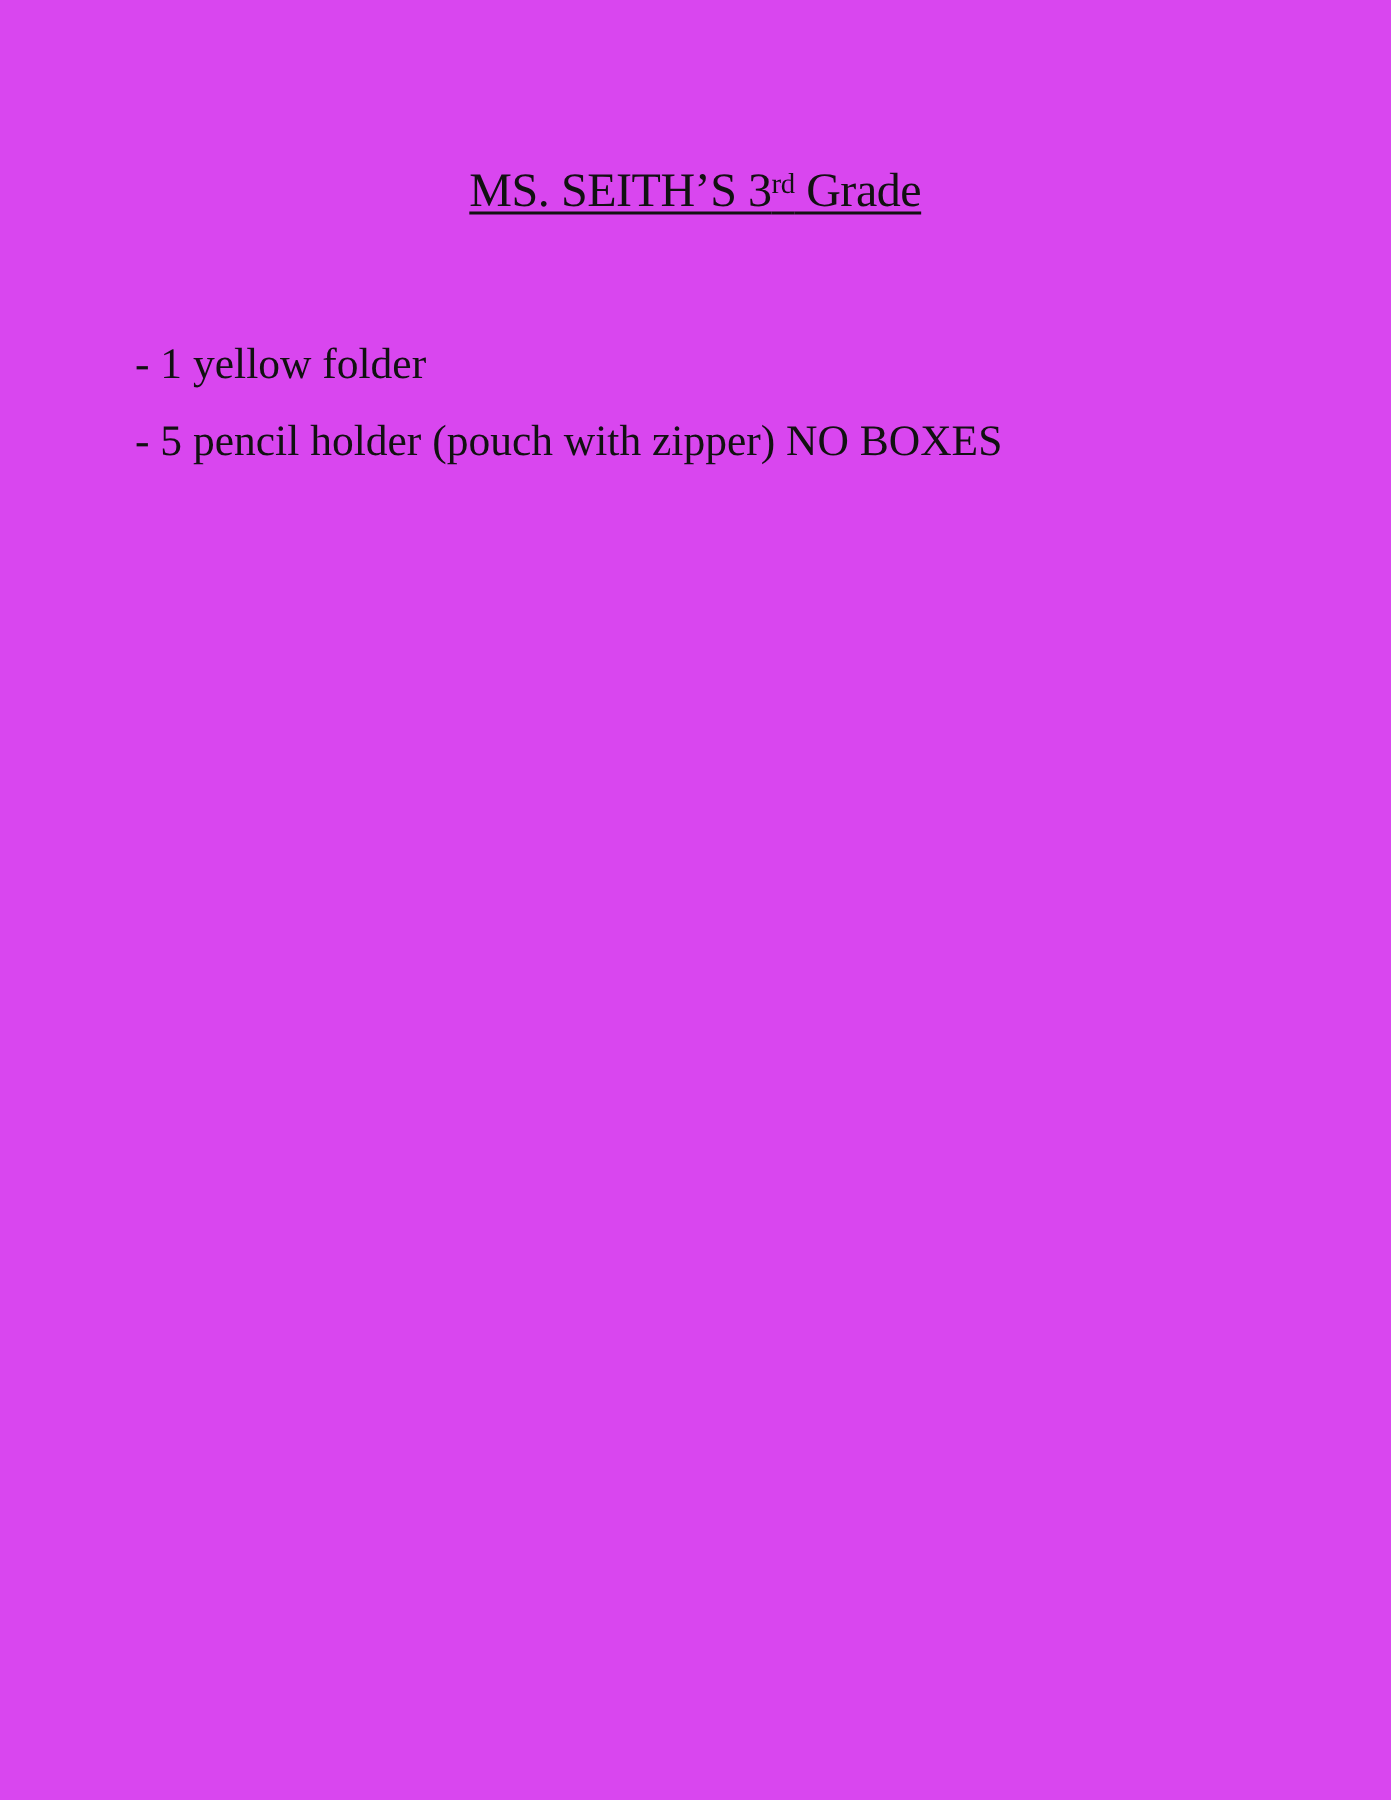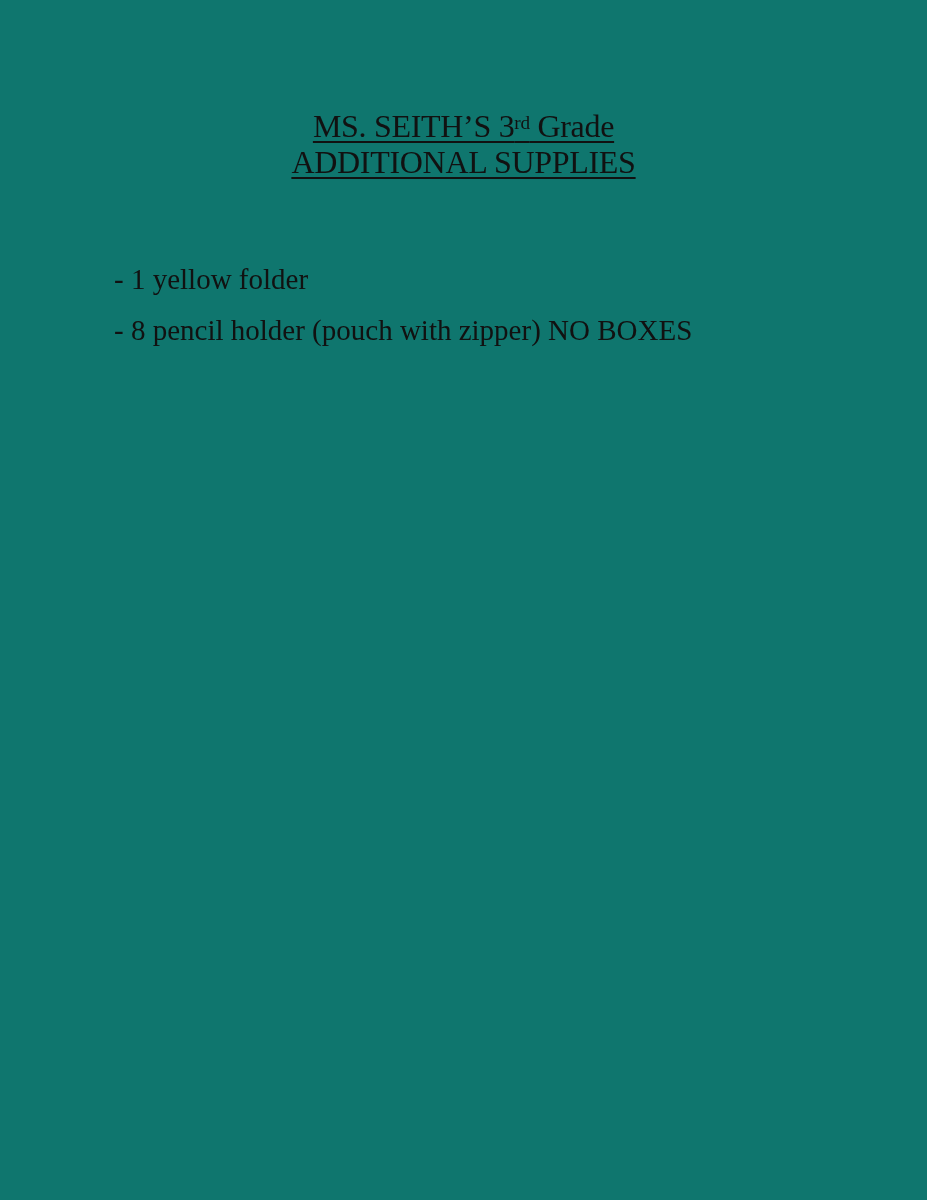--- a/index.html
+++ b/index.html
@@ -4,21 +4,21 @@
 <style>
   html, body {
     margin: 0;
     padding: 0;
     background: #ffffff;
   }
   .page {
     position: relative;
     width: 927px;
     height: 1200px;
-    background: #0f766e;
+    background: #d946ef;
     color: #111111;
     font-family: "Liberation Serif", serif;
     overflow: hidden;
     box-sizing: border-box;
   }
   .title-block {
     padding-top: 108px;
     text-align: center;
     font-size: 32px;
     line-height: 36px;
@@ -33,36 +33,35 @@
     text-underline-offset: 4px;
     white-space: pre;
   }
   .title-line sup {
     font-size: 0.6em;
     vertical-align: 0.42em;
     line-height: 0;
   }
   .supplies {
     margin-top: 74px;
-    padding-left: 114px;
+    padding-left: 90px;
     font-size: 29px;
   }
   .supply-item {
     line-height: 51px;
     white-space: pre;
   }
 </style>
 </head>
 <body>
 
 <div class="page">
 
   <div class="title-block">
     <div class="title-line"><span class="underlined"><span>MS. SEITH’S 3</span><sup>rd</sup><span> Grade</span></span></div>
-    <div class="title-line"><span class="underlined">ADDITIONAL SUPPLIES</span></div>
   </div>
 
   <div class="supplies">
     <div class="supply-item">- 1 yellow folder</div>
-    <div class="supply-item">- 8 pencil holder (pouch with zipper) NO BOXES</div>
+    <div class="supply-item">- 5 pencil holder (pouch with zipper) NO BOXES</div>
   </div>
 
 </div>
 
 </body></html>

